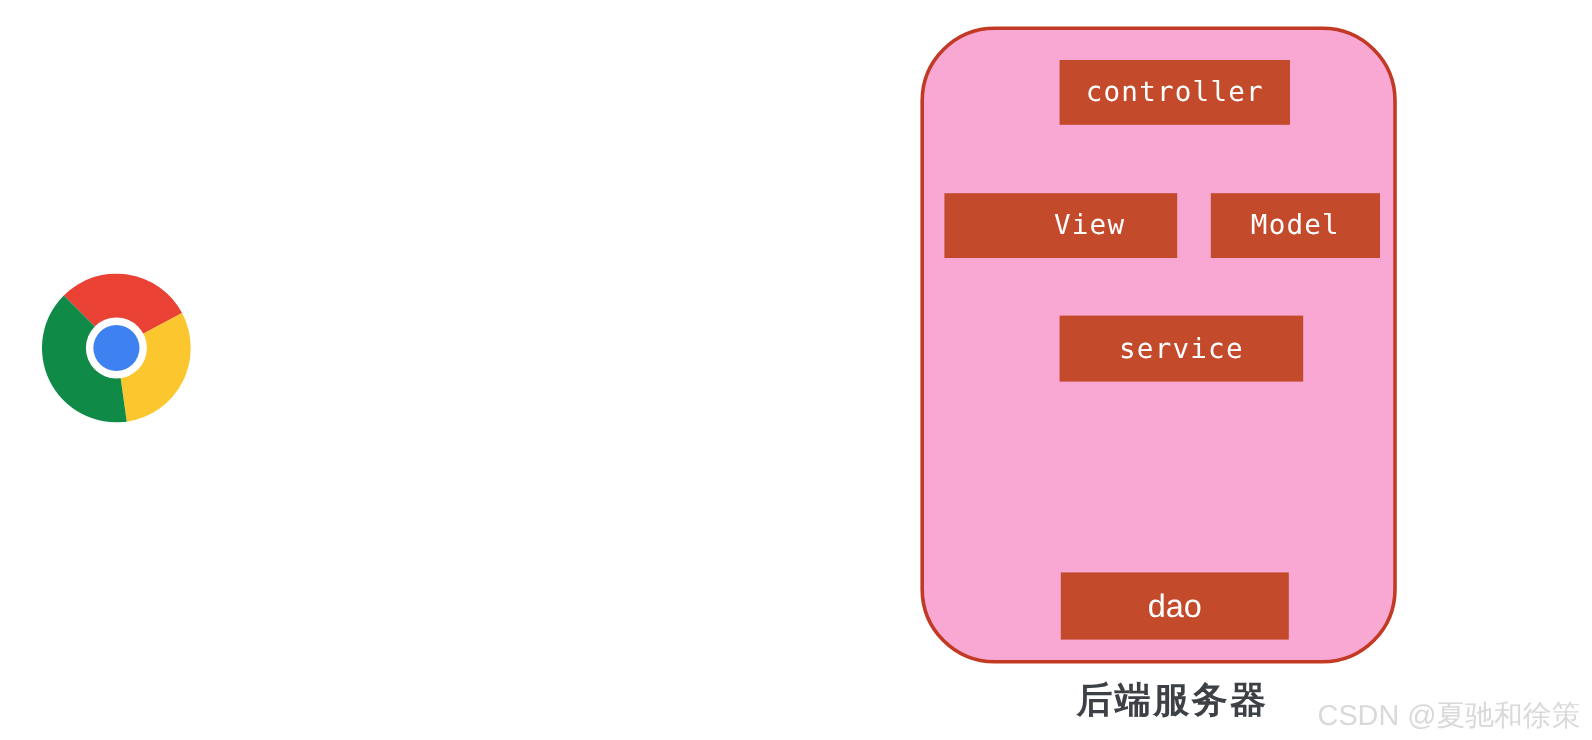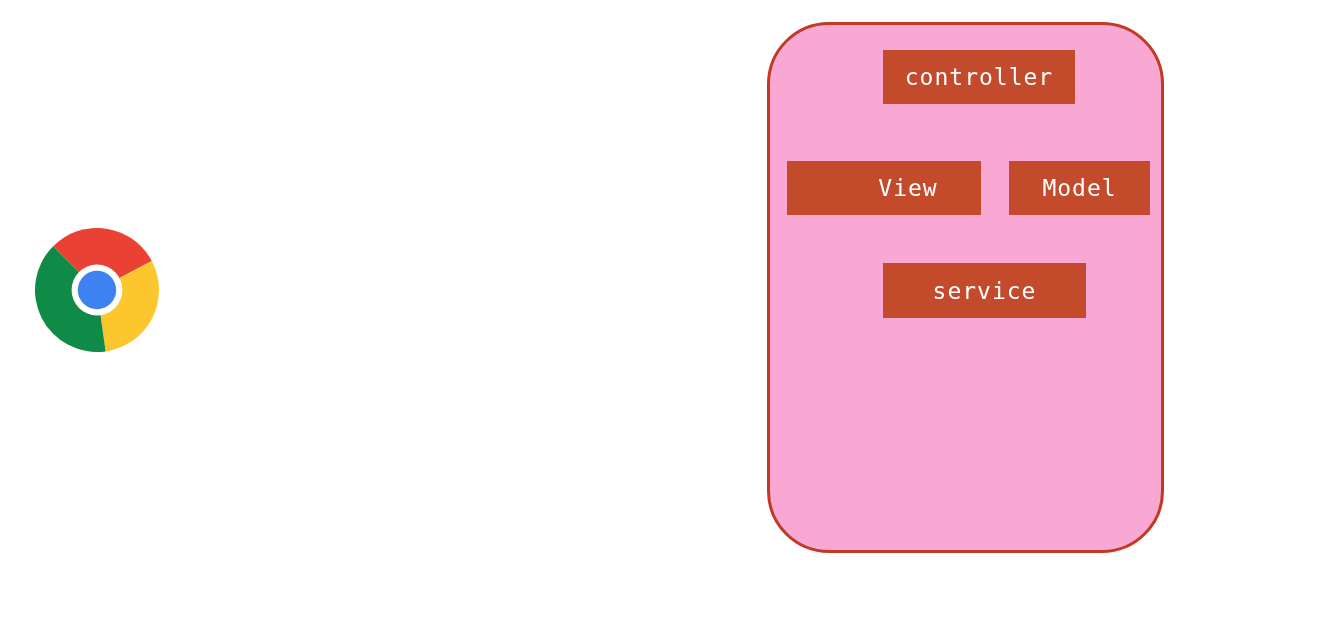--- a/index.html
+++ b/index.html
@@ -113,18 +113,23 @@
     </div>
 
     <div class="box box-model">
       <span>Model</span>
     </div>
 
     <div class="box box-service">
       <span>service</span>
     </div>
 
+    <div class="box box-dao">
+      <span>dao</span>
+    </div>
 
   </div>
 
+  <div class="server-label">后端服务器</div>
 
+  <div class="watermark">CSDN @夏驰和徐策</div>
 
 </div>
 
 </body></html>

